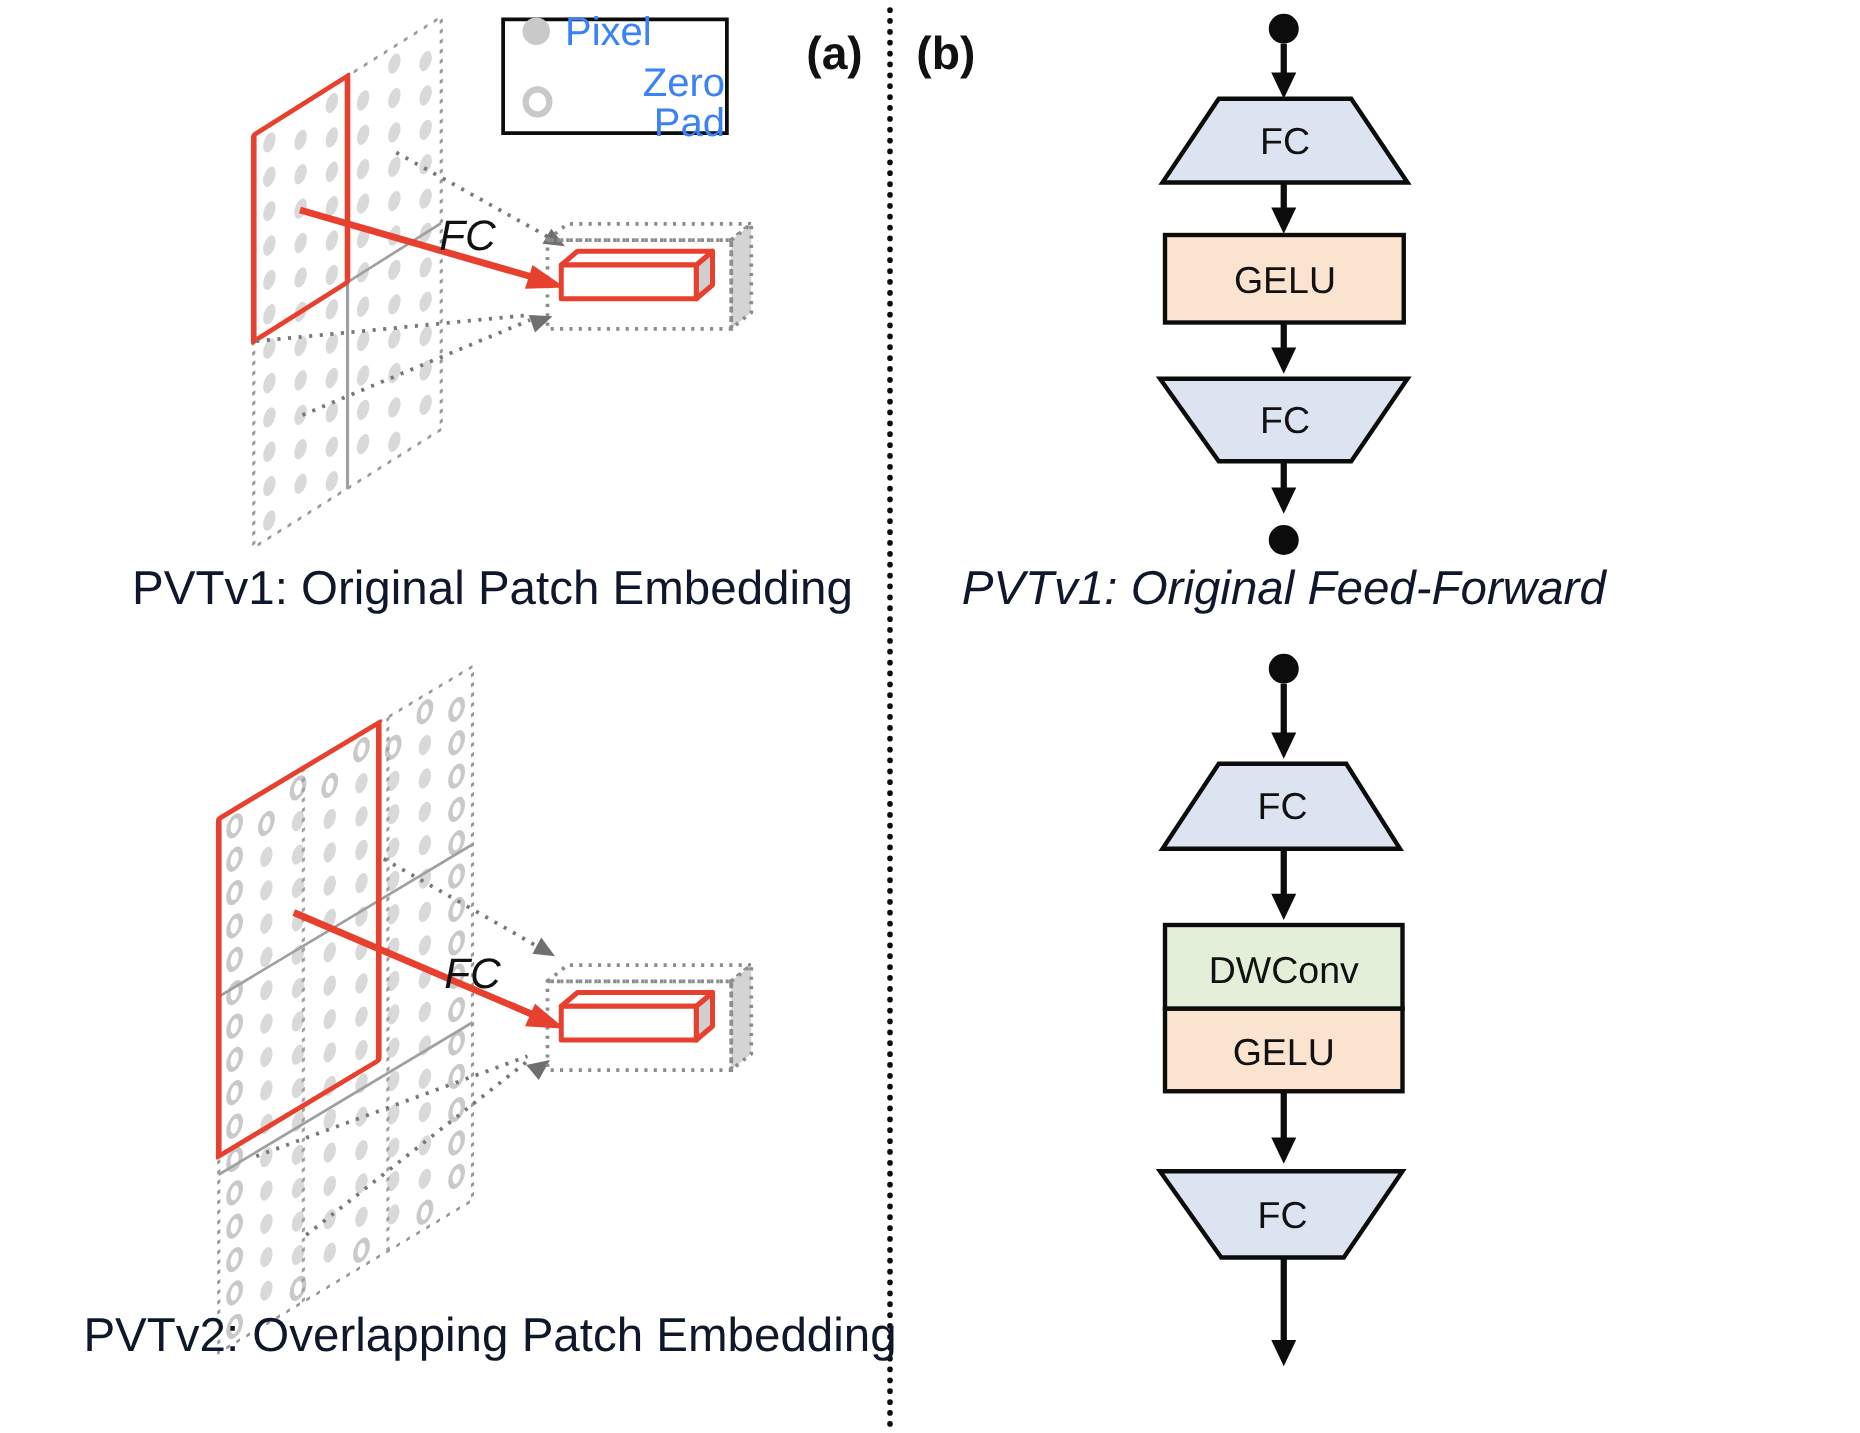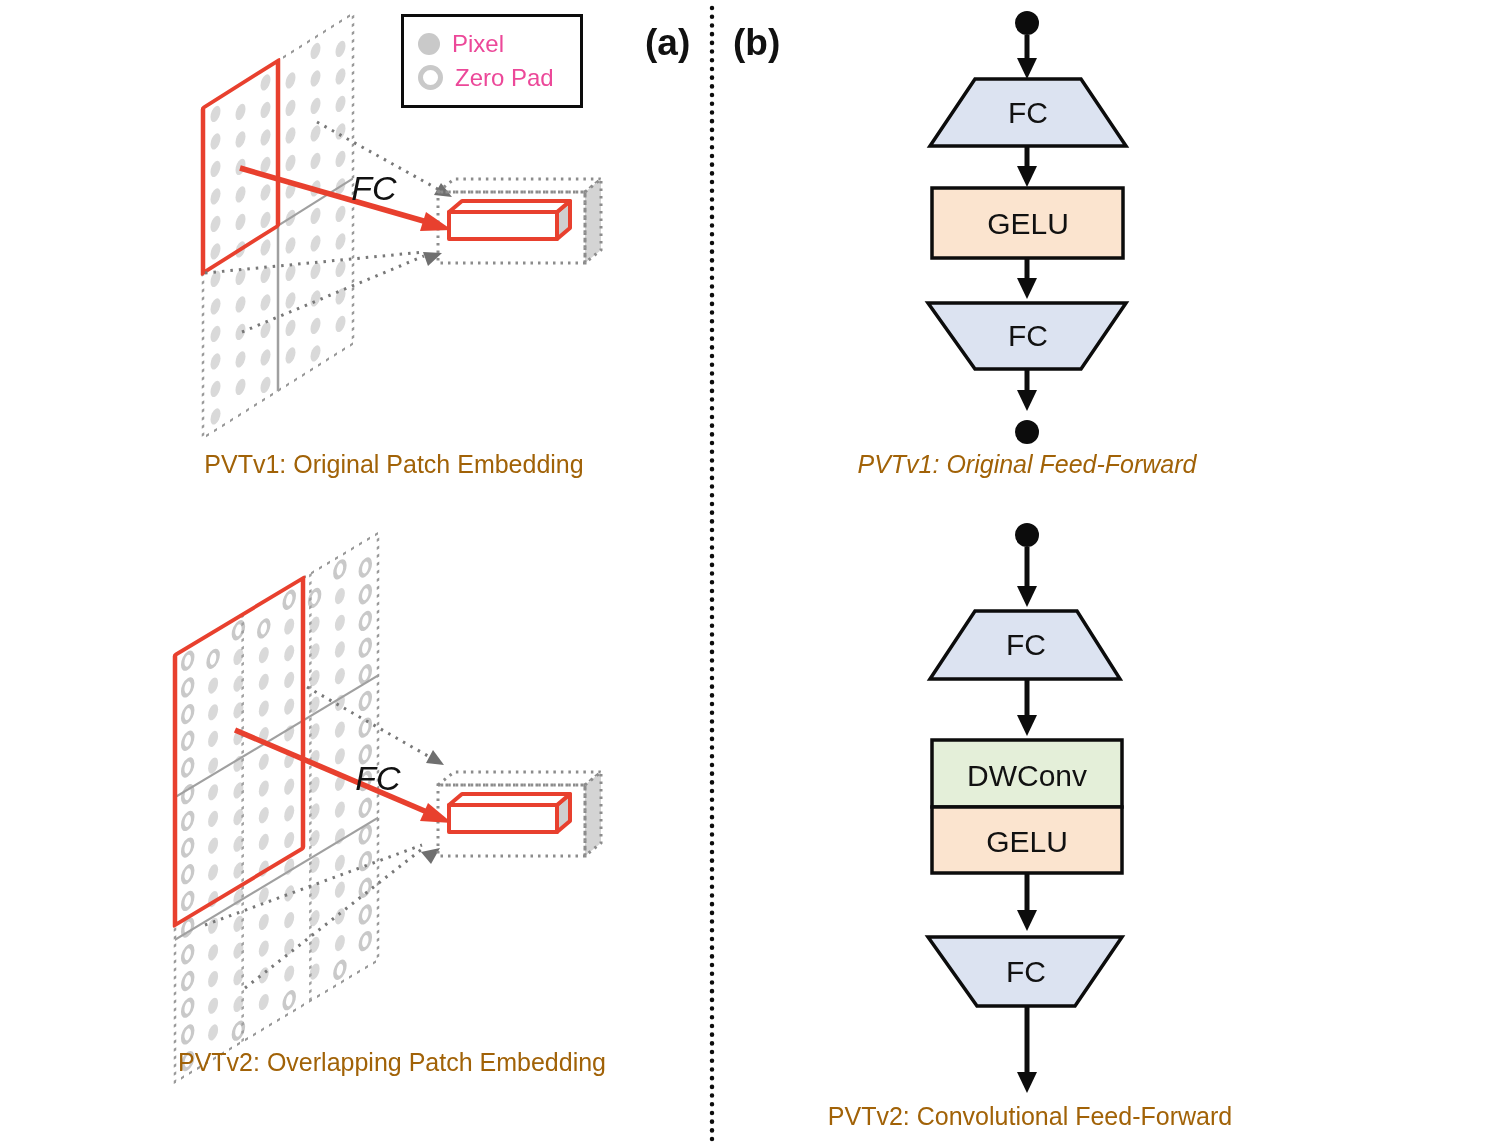--- a/index.html
+++ b/index.html
@@ -1,30 +1,30 @@
 <!DOCTYPE html>
 <html style="--red: #e8402e; --blue: #dce3f1; --peach: #fbe4cf; --green: #e4efd9; --gray-dot: #c9c9c9; --gray-zero: #c9c9c9; --gray-dash: #8c8c8c; --wm: #c6c6c6;"><head>
 <meta charset="utf-8">
 <style>
   html,body{margin:0;padding:0;background:#ffffff;}
   .stage{position:relative;width:1488px;height:1146px;background:#ffffff;overflow:hidden;
          font-family:"Liberation Sans","DejaVu Sans",sans-serif;}
   .stage svg{position:absolute;left:0;top:0;}
   
-  .caption{position:absolute;transform:translateX(-50%);font-size:25px;color:#a16207;
+  .caption{position:absolute;transform:translateX(-50%);font-size:38px;color:#0f172a;
            white-space:nowrap;letter-spacing:0px;}
   .panel-label{position:absolute;font-size:37px;font-weight:600;color:#111;}
   .watermark{position:absolute;left:952px;top:1064px;font-size:42px;color:var(--wm,#c6c6c6);
              white-space:nowrap;letter-spacing:2px;}
   
   .legend{position:absolute;left:401px;top:14px;width:182px;height:94px;background:#fff;
           border:3.5px solid #0c0c0c;box-sizing:border-box;display:flex;flex-direction:column;
           justify-content:center;gap:9px;padding-left:14px;}
   .legend-row{display:flex;align-items:center;gap:12px;}
-  .legend-label{font-size:24px;color:#ec4899;line-height:1;text-align:right;}
+  .legend-label{font-size:32px;color:#3b82f6;line-height:1;text-align:right;}
   .dot-filled{width:22px;height:22px;border-radius:50%;background:var(--gray-dot,#c9c9c9);}
   .dot-open{width:15px;height:15px;border-radius:50%;background:#fff;
             border:5px solid var(--gray-zero,#c9c9c9);}
   
   .blk{stroke:#0c0c0c;stroke-width:3.5;}
   .node-blue{fill:var(--blue,#dce3f1);}
   .node-peach{fill:var(--peach,#fbe4cf);}
   .node-green{fill:var(--green,#e4efd9);}
   .flow-line{stroke:#0c0c0c;stroke-width:5;}
   .flow-head{fill:#0c0c0c;}
@@ -363,14 +363,13 @@
       <span class="legend-label">Zero Pad</span>
     </div>
   </div>
 
   <div class="panel-label" style="left:645px;top:22px;">(a)</div>
   <div class="panel-label" style="left:733px;top:22px;">(b)</div>
 
   <div class="caption" style="left:394px;top:450px;">PVTv1: Original Patch Embedding</div>
   <div class="caption" style="left:1027px;top:450px;font-style:italic;">PVTv1: Original Feed-Forward</div>
   <div class="caption" style="left:392px;top:1048px;">PVTv2: Overlapping Patch Embedding</div>
-  <div class="caption" style="left:1030px;top:1102px;">PVTv2: Convolutional Feed-Forward</div>
 </div>
 
 </body></html>

